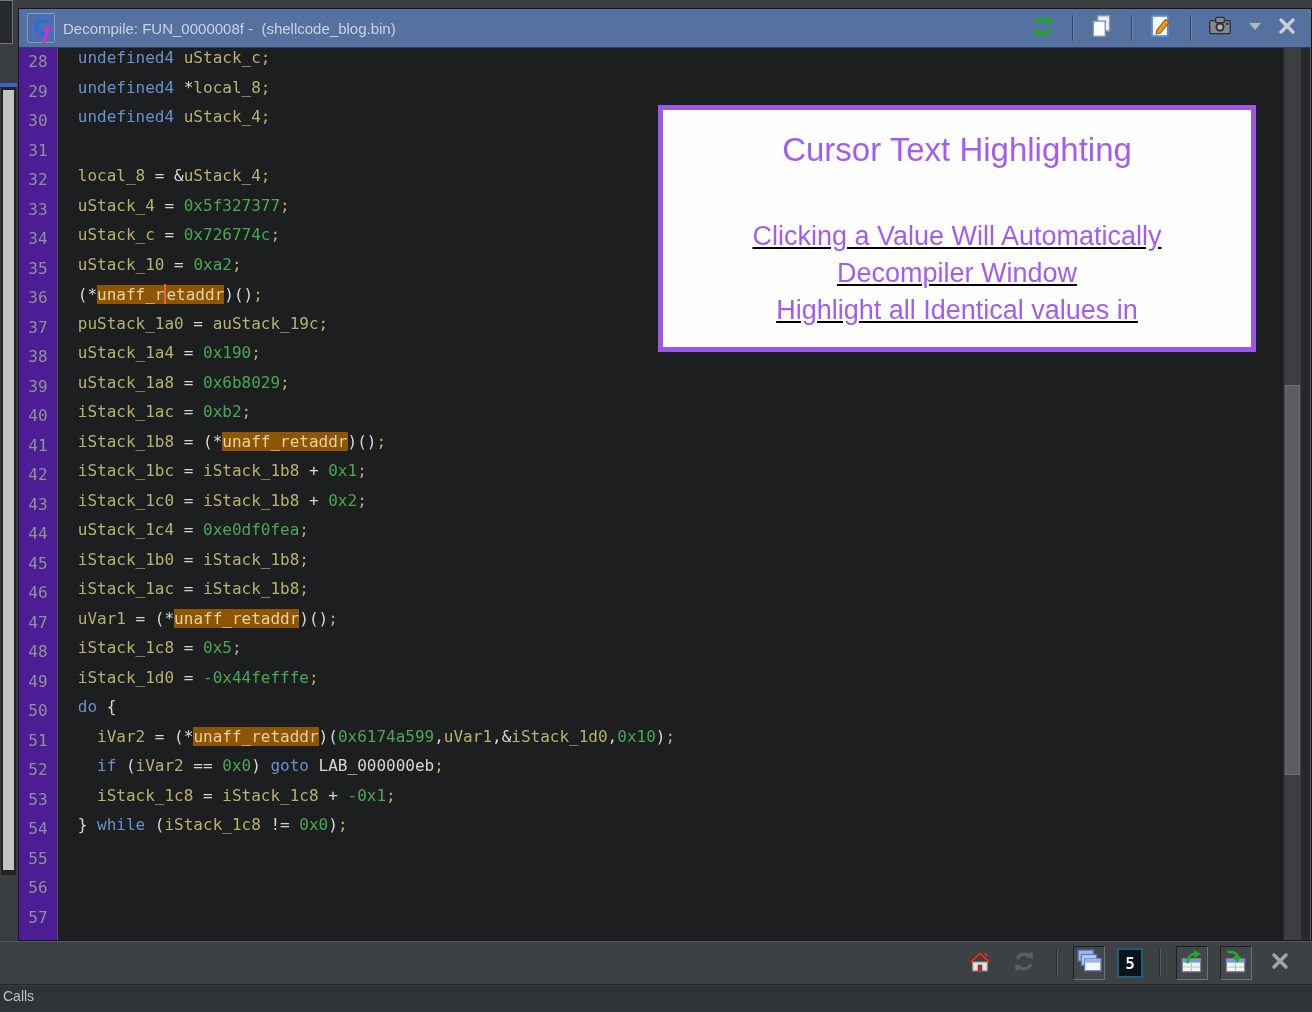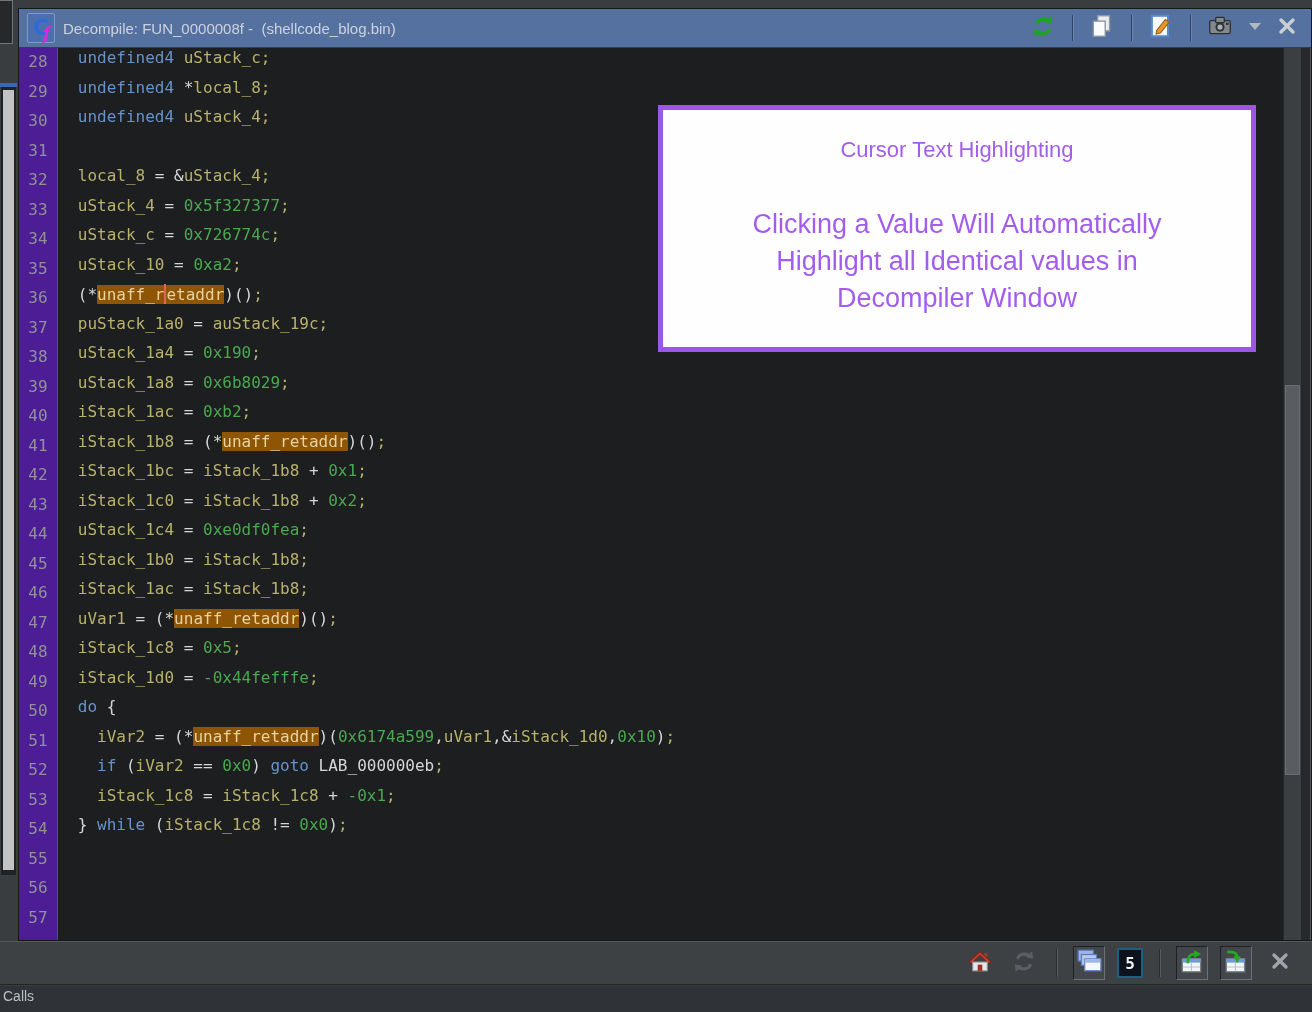--- a/index.html
+++ b/index.html
@@ -36,22 +36,22 @@
   .cl{height:29.5px;line-height:29.5px;white-space:pre;font:16px "DejaVu Sans Mono",monospace;color:var(--operator);padding-left:0.5px;}
   .t-k{color:var(--keyword);} .t-v{color:var(--variable);} .t-n{color:var(--number);} .t-p{color:var(--operator);}
   .t-h{background:var(--highlight-bg);color:var(--highlight-text);text-align:center;}
   .t-c{display:inline-block;width:2px;height:20px;background:var(--cursor);vertical-align:-4px;}
   .vscroll{width:18px;background:#3c3f42;border-left:1px solid #26282b;position:relative;flex:0 0 auto;}
   .vthumb{position:absolute;left:1px;width:15px;top:337px;height:390px;background:#595d61;border:1px solid #6a6e72;}
   .code-right-edge{width:10px;background:#26282b;flex:0 0 auto;border-right:1px solid #55585a;}
 
   
   .annotation{position:absolute;left:658px;top:105px;width:598px;height:247px;background:#fefeff;border:5px solid var(--annotation-border);z-index:6;text-align:center;padding-top:24px;}
-  .ann-title{color:var(--annotation-text);font-size:22px;line-height:32px;}
-  .ann-body{margin-top:40px;}
+  .ann-title{color:var(--annotation-text);font-size:33px;line-height:32px;}
+  .ann-body{margin-top:52px;text-decoration:underline;}
   .ann-line{color:var(--annotation-text);font-size:27px;line-height:37px;}
 
   
   .bottom-toolbar{position:absolute;left:0;top:941px;width:1312px;height:44px;background:#3d4144;border-top:1px solid #55585c;border-bottom:1px solid #232527;display:flex;align-items:center;justify-content:flex-end;padding-right:16px;gap:12px;}
   .bbtn{width:32px;height:34px;display:flex;align-items:center;justify-content:center;cursor:pointer;}
   .bbtn.pressed{background:#43474b;border:1px solid;border-color:#1e2022 #6d7175 #6d7175 #1e2022;}
   .count-badge{width:26px;height:30px;background:#0d131d;border:2px solid #1e5f7d;color:#f2f2f0;font:bold 16px "DejaVu Sans Mono",monospace;display:flex;align-items:center;justify-content:center;}
   .bsep{width:1px;height:28px;background:#2b2e31;box-shadow:1px 0 0 #585c60;margin:0 4px;}
   .calls-bar{position:absolute;left:0;top:986px;width:1312px;height:26px;background:#2f3236;color:#bcc1c6;font-size:14px;padding:2px 0 0 3px;}
 </style>
@@ -183,22 +183,22 @@
       <div class="vthumb"></div>
     </div>
     <div class="code-right-edge"></div>
   </div>
 </div>
 
 <div class="annotation">
   <div class="ann-title">Cursor Text Highlighting</div>
   <div class="ann-body">
       <div class="ann-line">Clicking a Value Will Automatically</div>
+      <div class="ann-line">Decompiler Window</div>
       <div class="ann-line">Highlight all Identical values in</div>
-      <div class="ann-line">Decompiler Window</div>
     </div>
 </div>
 
 <div class="bottom-toolbar">
     <div class="bbtn">
       <span><svg width="26" height="25" viewBox="0 0 24 24">
           <rect x="16" y="4" width="3" height="5" fill="#8a4a3a"></rect>
           <path d="M1.5 12 L12 2.5 L22.5 12 L20.5 14 L12 6.2 L3.5 14 Z" fill="#c24030" stroke="#75251c" stroke-width="1"></path>
           <rect x="5" y="12.5" width="14" height="8.5" fill="#e4e6e8" stroke="#8e9296" stroke-width="1"></rect>
           <rect x="9.8" y="15" width="4.4" height="6" fill="#a03028"></rect>

